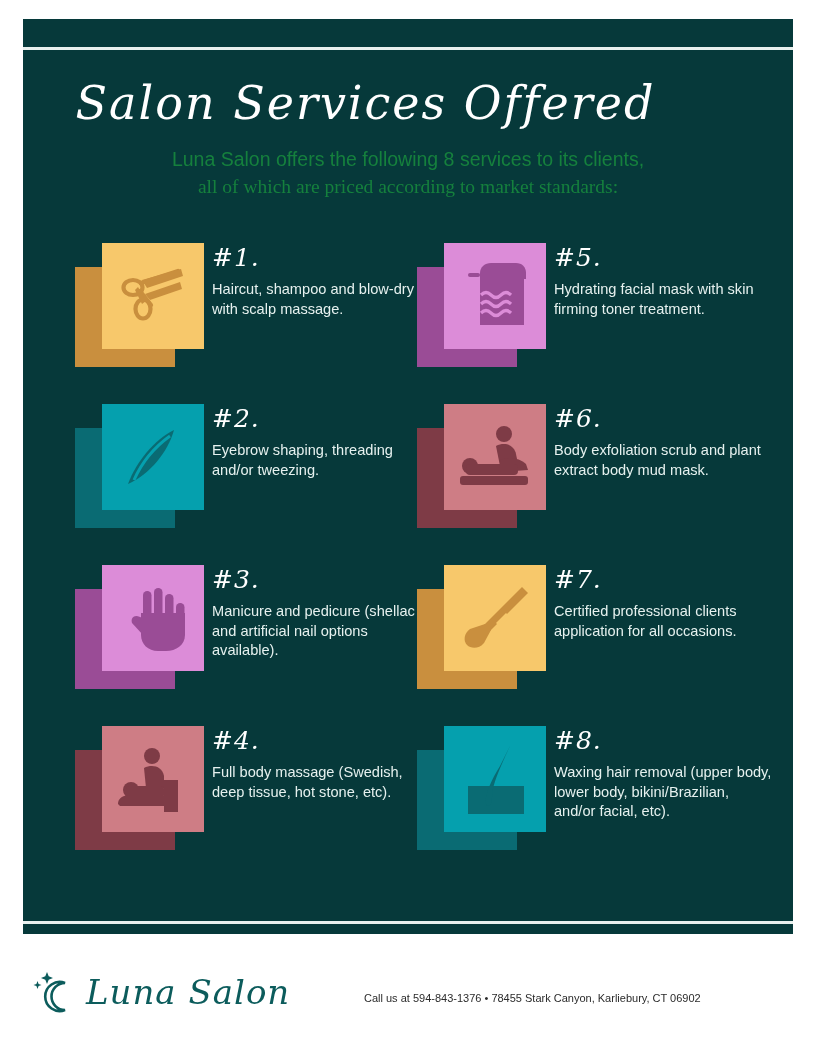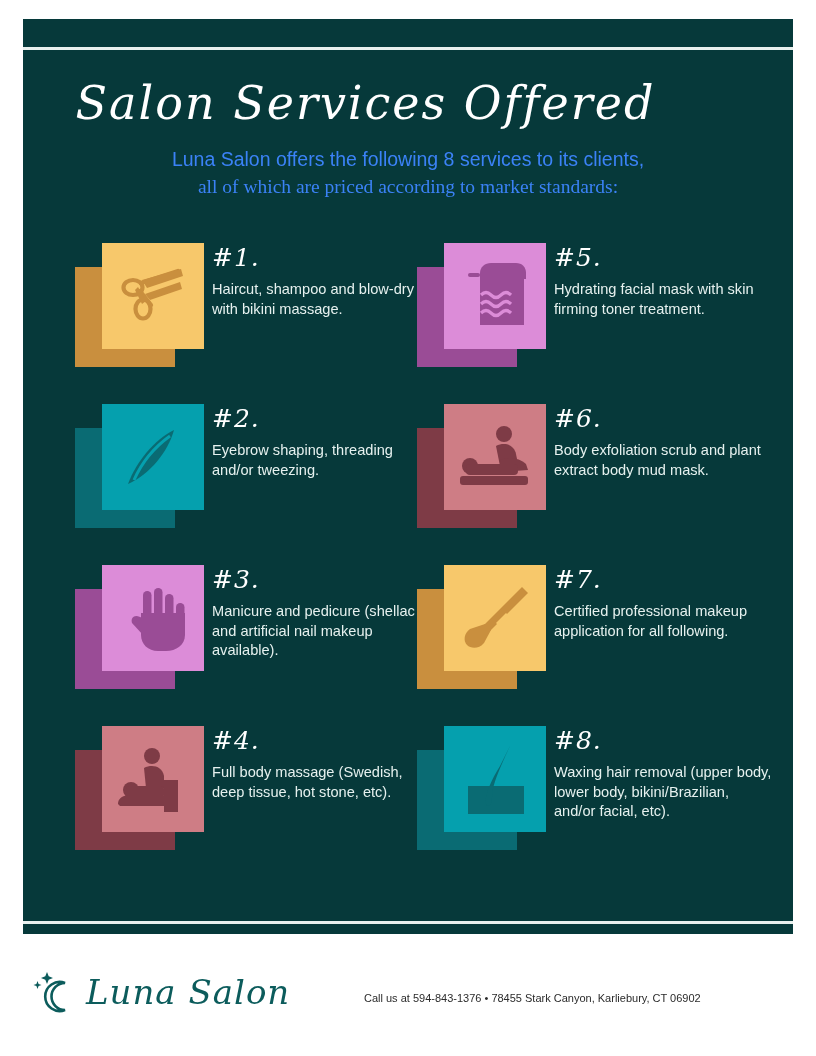--- a/index.html
+++ b/index.html
@@ -55,21 +55,21 @@
     font-size: 46px;
     letter-spacing: 2px;
     white-space: nowrap;
   }
   .subtitle {
     position: absolute;
     left: 0;
     top: 145px;
     width: 816px;
     text-align: center;
-    color: #3b82f6;
+    color: #15803d;
     font-size: 19.5px;
     line-height: 28px;
     font-weight: 400;
   }
   .subtitle .l2 { display: block; font-family: Liberation Serif, serif; }
 
   
   .grid {
     position: absolute;
     left: 23px;
@@ -192,21 +192,21 @@
             <path d="M38 48 L49 62"></path>
           </g>
           <path d="M40 37 L79 26 L81 33 L45 45 Z" fill="#C98F3E"></path>
           <path d="M43 51 L78 39 L80 46 L48 57 Z" fill="#C98F3E"></path>
           <path d="M36 44 L44 58 L40 61 L33 47 Z" fill="#C98F3E"></path>
         </svg>
       </div>
     </div>
     <div class="txt">
       <div class="num">#1.</div>
-      <div class="desc">Haircut, shampoo and blow-dry with bikini massage.</div>
+      <div class="desc">Haircut, shampoo and blow-dry with scalp massage.</div>
     </div>
   </div>
 
   <div class="service col-l row-2">
     <div class="tile-wrap">
       <div class="tile-shadow" style="background:#0A6B73"></div>
       <div class="tile-front" style="background:#05A0AE">
         <svg viewBox="0 0 102 106">
           <path d="M26 80 C34 58 52 36 72 26 C66 48 48 70 26 80 Z" fill="#0A6B73"></path>
           <path d="M32 76 C40 58 54 42 68 32" fill="none" stroke="#05A0AE" stroke-width="3"></path>
@@ -230,21 +230,21 @@
             <rect x="63" y="29" width="8.5" height="35" rx="4.2"></rect>
             <rect x="74" y="38" width="8.5" height="28" rx="4.2"></rect>
             <path d="M41 54 C34 48 28 52 30 58 L41 70 Z"></path>
             <path d="M39 48 L83 48 L83 70 C83 80 74 86 64 86 L56 86 C46 86 39 79 39 70 Z"></path>
           </g>
         </svg>
       </div>
     </div>
     <div class="txt">
       <div class="num">#3.</div>
-      <div class="desc">Manicure and pedicure (shellac and artificial nail makeup available).</div>
+      <div class="desc">Manicure and pedicure (shellac and artificial nail options available).</div>
     </div>
   </div>
 
   <div class="service col-l row-4">
     <div class="tile-wrap">
       <div class="tile-shadow" style="background:#7E3B46"></div>
       <div class="tile-front" style="background:#CE7D85">
         <svg viewBox="0 0 102 106">
           <g fill="#7E3B46">
             <circle cx="50" cy="30" r="8"></circle>
@@ -318,21 +318,21 @@
           <g fill="#C98F3E">
             <path d="M78 22 L84 28 L46 66 L40 60 Z"></path>
             <path d="M41 59 L47 65 L40 78 C35 84 27 84 23 80 C19 76 20 68 26 64 Z"></path>
           </g>
           <path d="M52 58 L62 48 L66 52 L56 62 Z" fill="#F7C86B"></path>
         </svg>
       </div>
     </div>
     <div class="txt">
       <div class="num">#7.</div>
-      <div class="desc">Certified professional makeup application for all following.</div>
+      <div class="desc">Certified professional clients application for all occasions.</div>
     </div>
   </div>
 
   <div class="service col-r row-4">
     <div class="tile-wrap">
       <div class="tile-shadow" style="background:#0A6B73"></div>
       <div class="tile-front" style="background:#05A0AE">
         <svg viewBox="0 0 102 106">
           <rect x="24" y="60" width="56" height="28" fill="#0A6B73"></rect>
           <path d="M66 20 C56 42 48 58 48 72 C48 80 44 82 42 78 C40 72 46 56 56 40 Z" fill="#0A6B73"></path>

